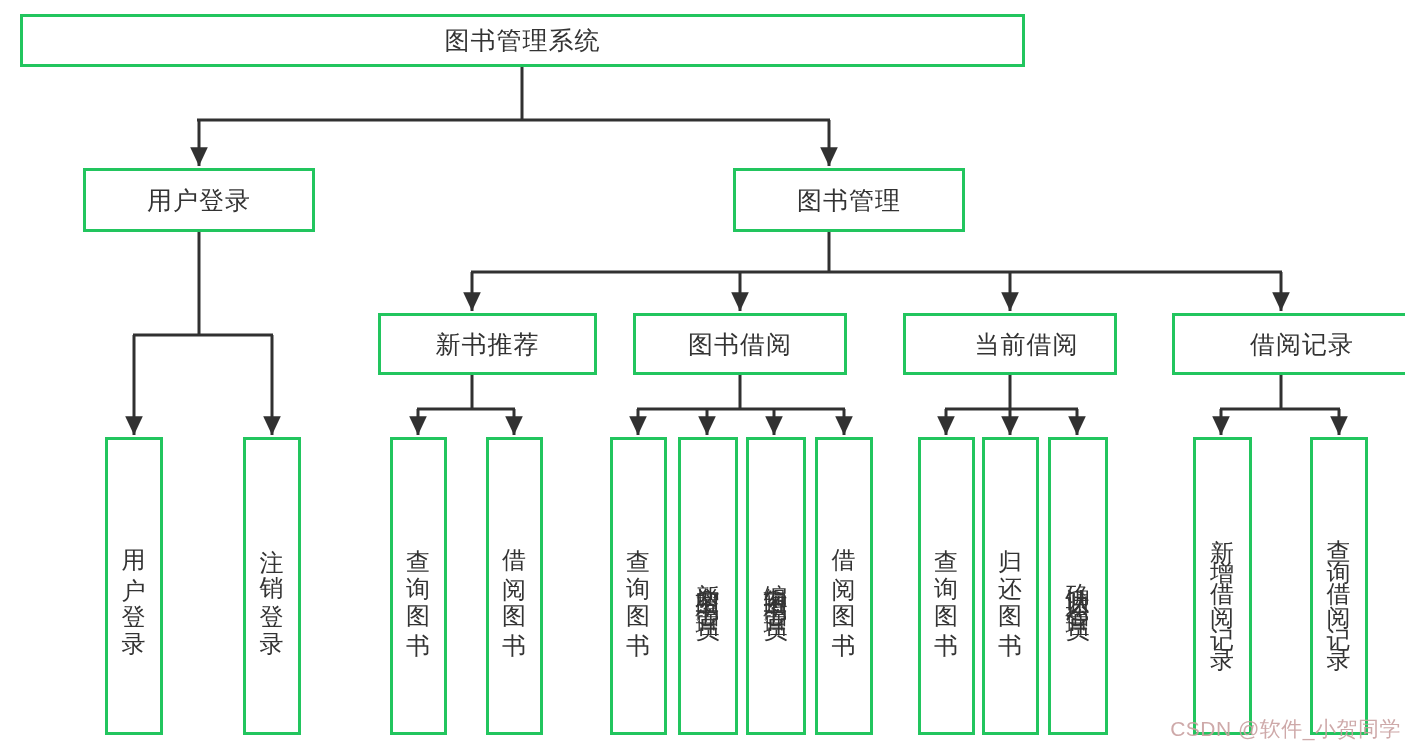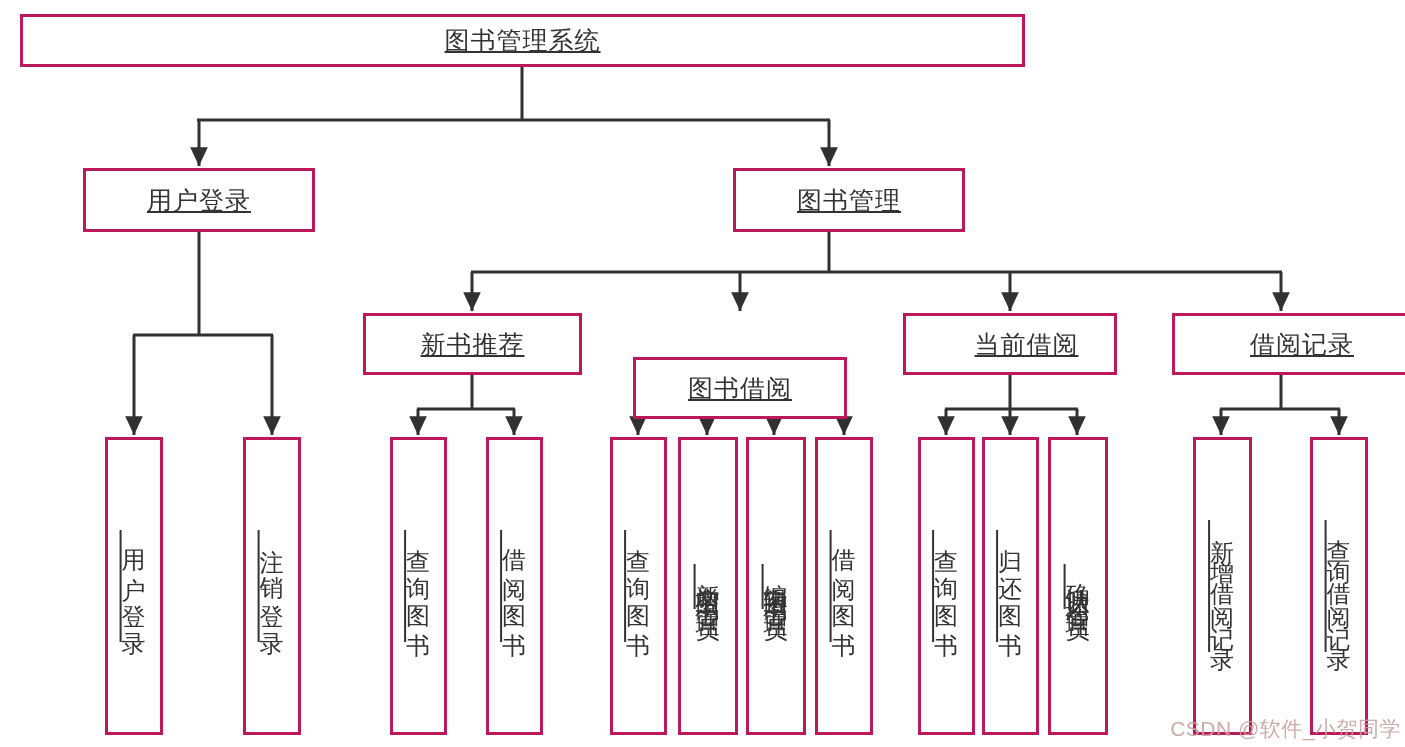--- a/index.html
+++ b/index.html
@@ -13,27 +13,26 @@
   }
   #connectors {
     position: absolute; left: 0; top: 0;
     width: 1405px; height: 747px;
     z-index: 1;
   }
   #connectors line { stroke: #313131; stroke-width: 3; }
   .node {
     position: absolute;
     box-sizing: border-box;
-    border: 3px solid #be185d;
+    border: 3px solid #22c55e;
     background: #ffffff;
     display: flex;
     align-items: center;
     justify-content: center;
     z-index: 2;
-    text-decoration: underline;
   }
   .h-node { font-size: 25px; letter-spacing: 1px; }
   .root-node { font-size: 25px; letter-spacing: 1px; }
   .leaf {
     border-width: 3px;
     font-size: 24px;
   }
   .leaf .v-label {
     writing-mode: vertical-rl;
     text-orientation: mixed;
@@ -121,24 +120,24 @@
   <span>图书管理系统</span>
 </div>
 
 <div class="node h-node" style="left:83px; top:168px; width:232px; height:64px;">
   <span>用户登录</span>
 </div>
 <div class="node h-node" style="left:713px; top:168px; width:232px; height:64px;margin-left:20px;">
   <span>图书管理</span>
 </div>
 
-<div class="node h-node" style="left:363px; top:313px; width:219px; height:62px;">
+<div class="node h-node" style="left:378px; top:313px; width:219px; height:62px;">
   <span>新书推荐</span>
 </div>
-<div class="node h-node" style="left:633px; top:313px; width:214px; height:62px;margin-top:44px;">
+<div class="node h-node" style="left:633px; top:313px; width:214px; height:62px;">
   <span>图书借阅</span>
 </div>
 <div class="node h-node" style="left:903px; top:313px; width:214px; height:62px;padding-left:33px;">
   <span>当前借阅</span>
 </div>
 <div class="node h-node" style="left:1172px; top:313px; width:260px; height:62px;">
   <span>借阅记录</span>
 </div>
 
 <div class="node leaf" style="left:105px; top:437px; width:58px; height:298px;">

